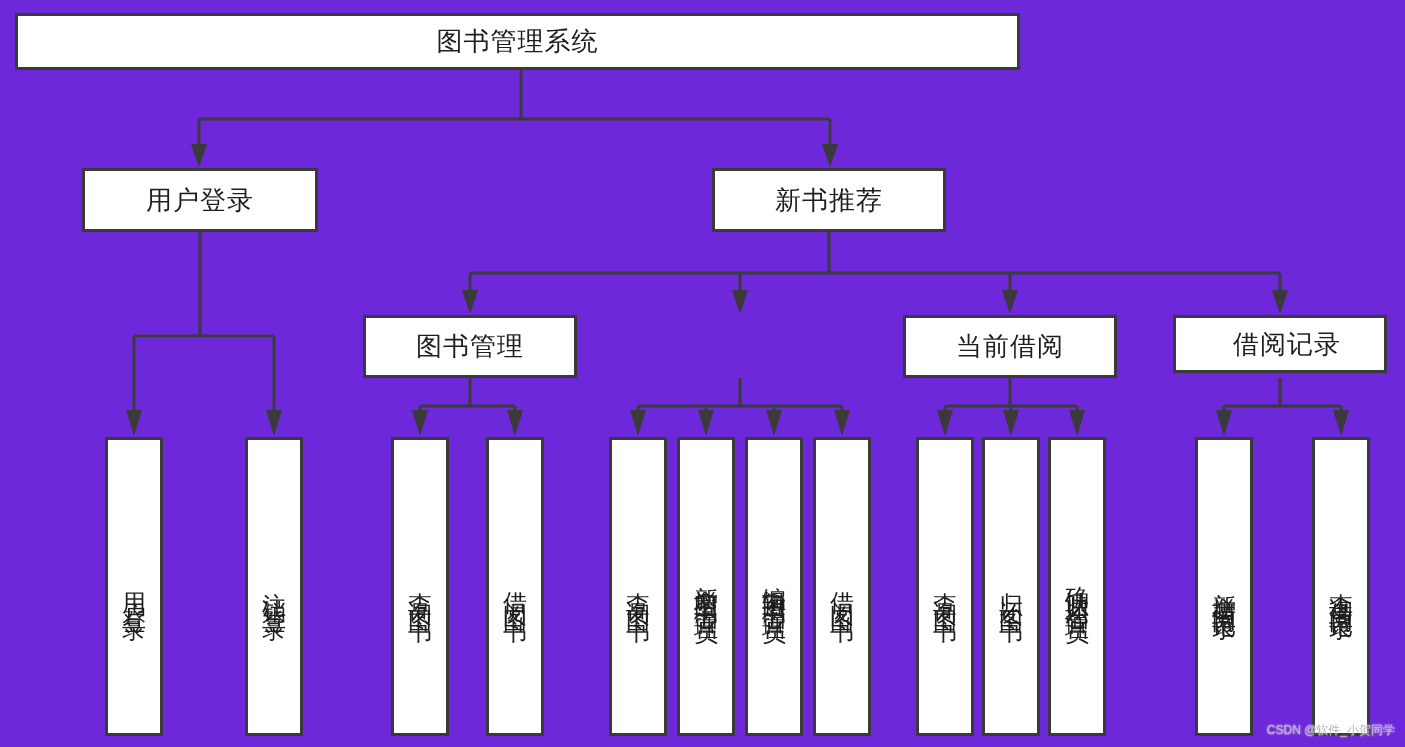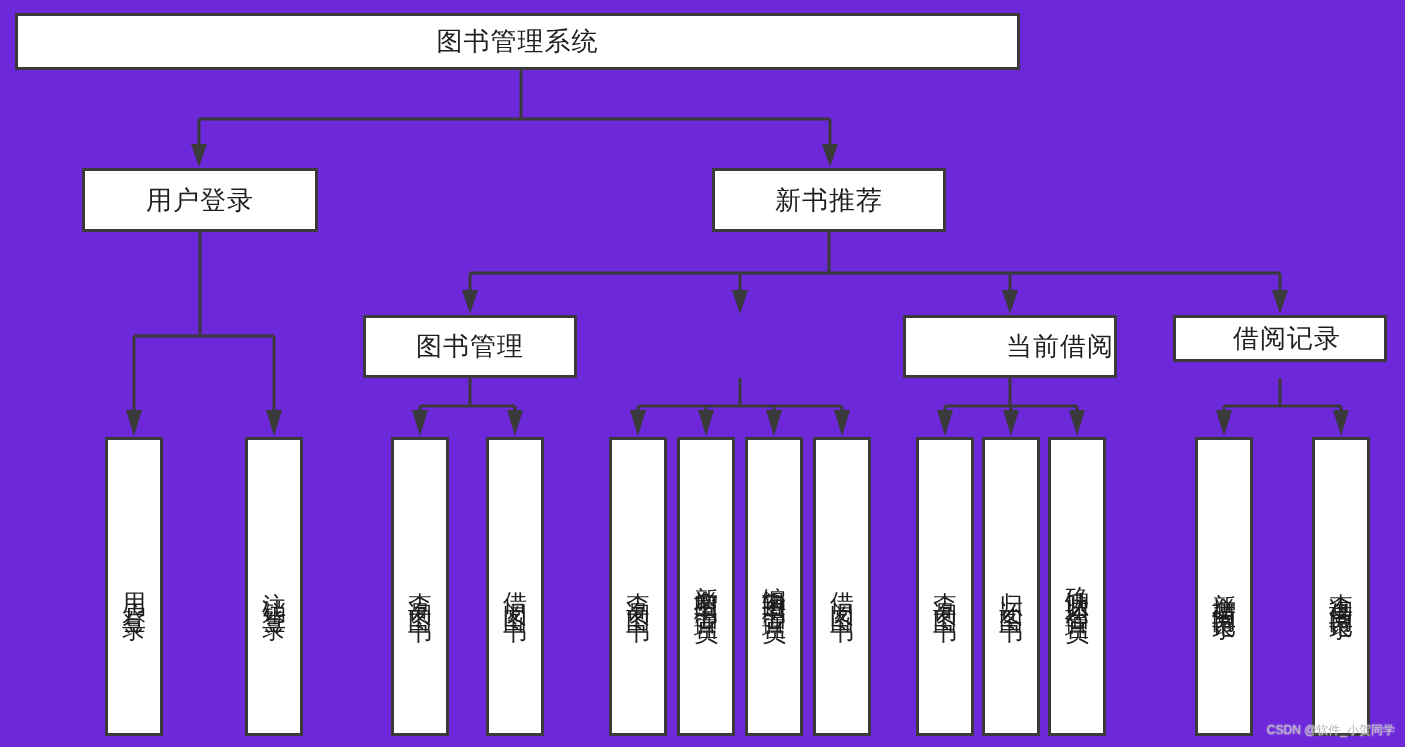--- a/index.html
+++ b/index.html
@@ -34,22 +34,22 @@
   }
   .vbox.long .vtext{font-size:24px;letter-spacing:5px;margin-bottom:-5px;}
   
   #b-root{left:15px;top:13px;width:1005px;height:57px;}
   
   #b-user-login{left:82px;top:168px;width:236px;height:64px;}
   #b-book-mgmt{left:712px;top:168px;width:234px;height:64px;}
   
   #b-new-book{left:363px;top:315px;width:214px;height:63px;}
   #b-book-borrow{left:633px;top:315px;width:214px;height:63px;}
-  #b-cur-borrow{left:903px;top:315px;width:214px;height:63px;justify-content:flex-end;}
-  #b-borrow-rec{left:1173px;top:315px;width:214px;height:47px;padding-left:14px;}
+  #b-cur-borrow{left:903px;top:315px;width:214px;height:63px;}
+  #b-borrow-rec{left:1173px;top:315px;width:214px;height:58px;padding-left:14px;}
   
   #b-ul-login{left:105px;}
   #b-ul-logout{left:245px;}
   #b-nb-query{left:391px;}
   #b-nb-borrow{left:486px;}
   #b-bb-query{left:609px;}
   #b-bb-add{left:677px;}
   #b-bb-edit{left:745px;}
   #b-bb-borrow{left:813px;}
   #b-cb-query{left:916px;}

